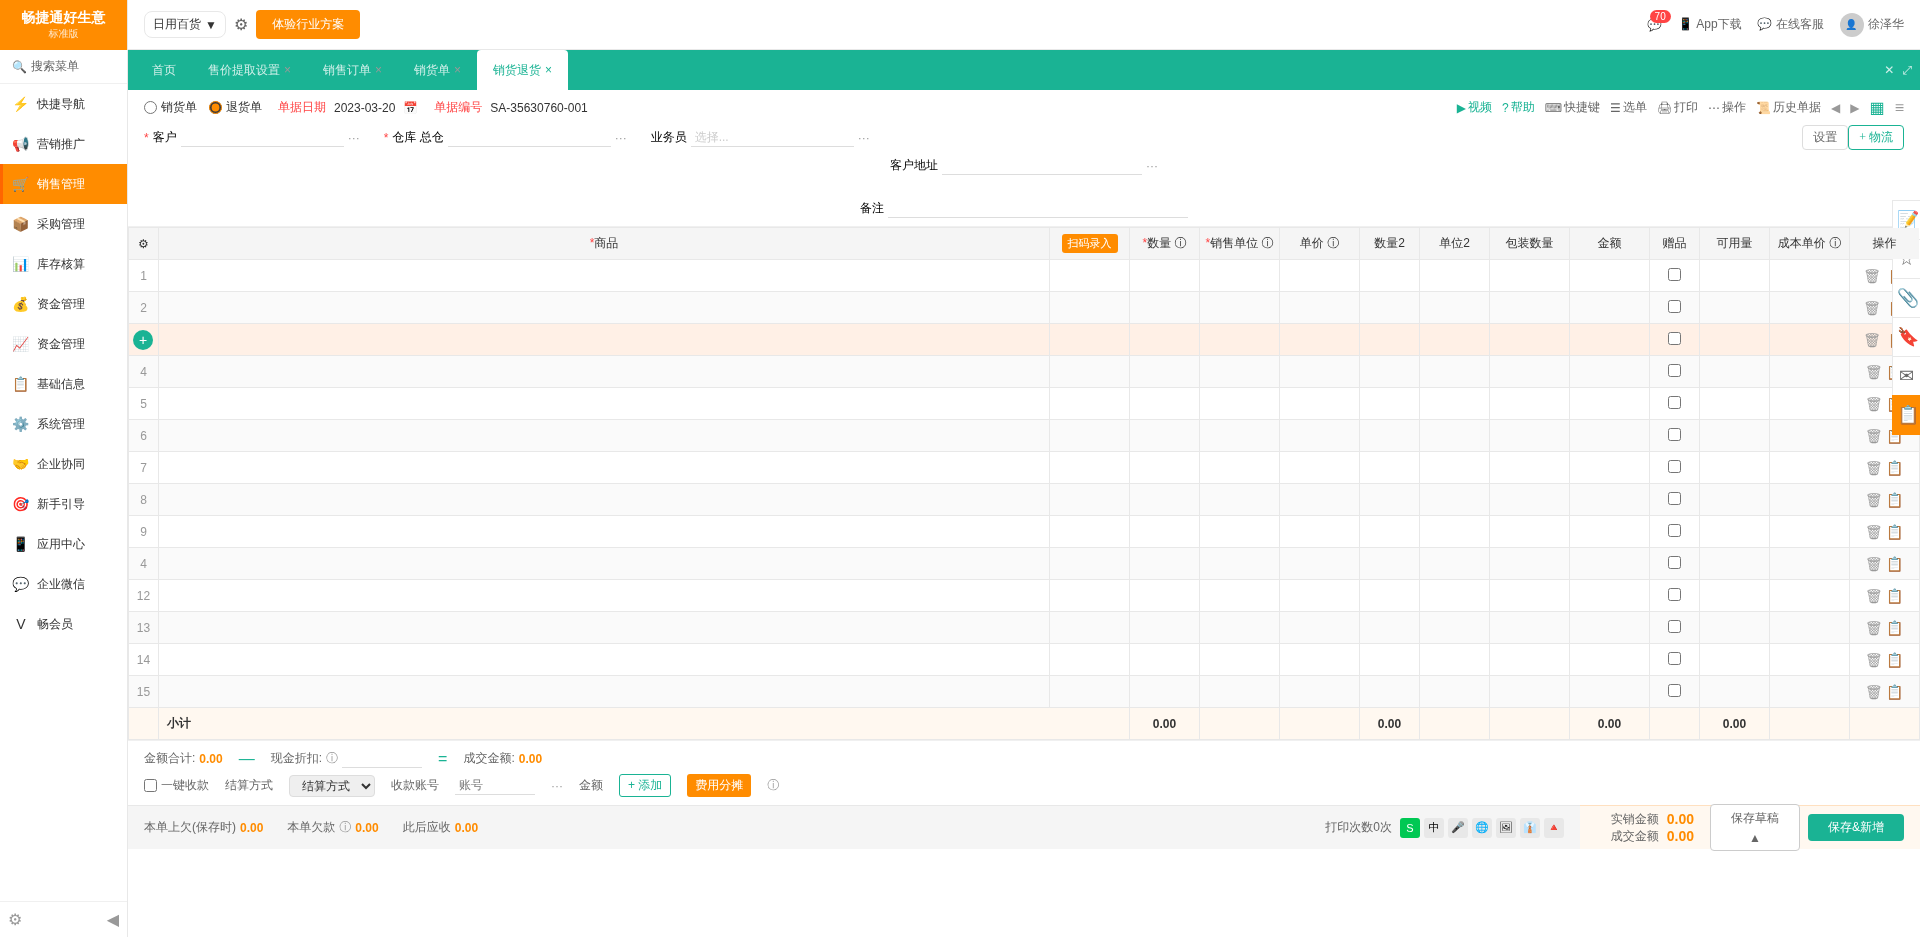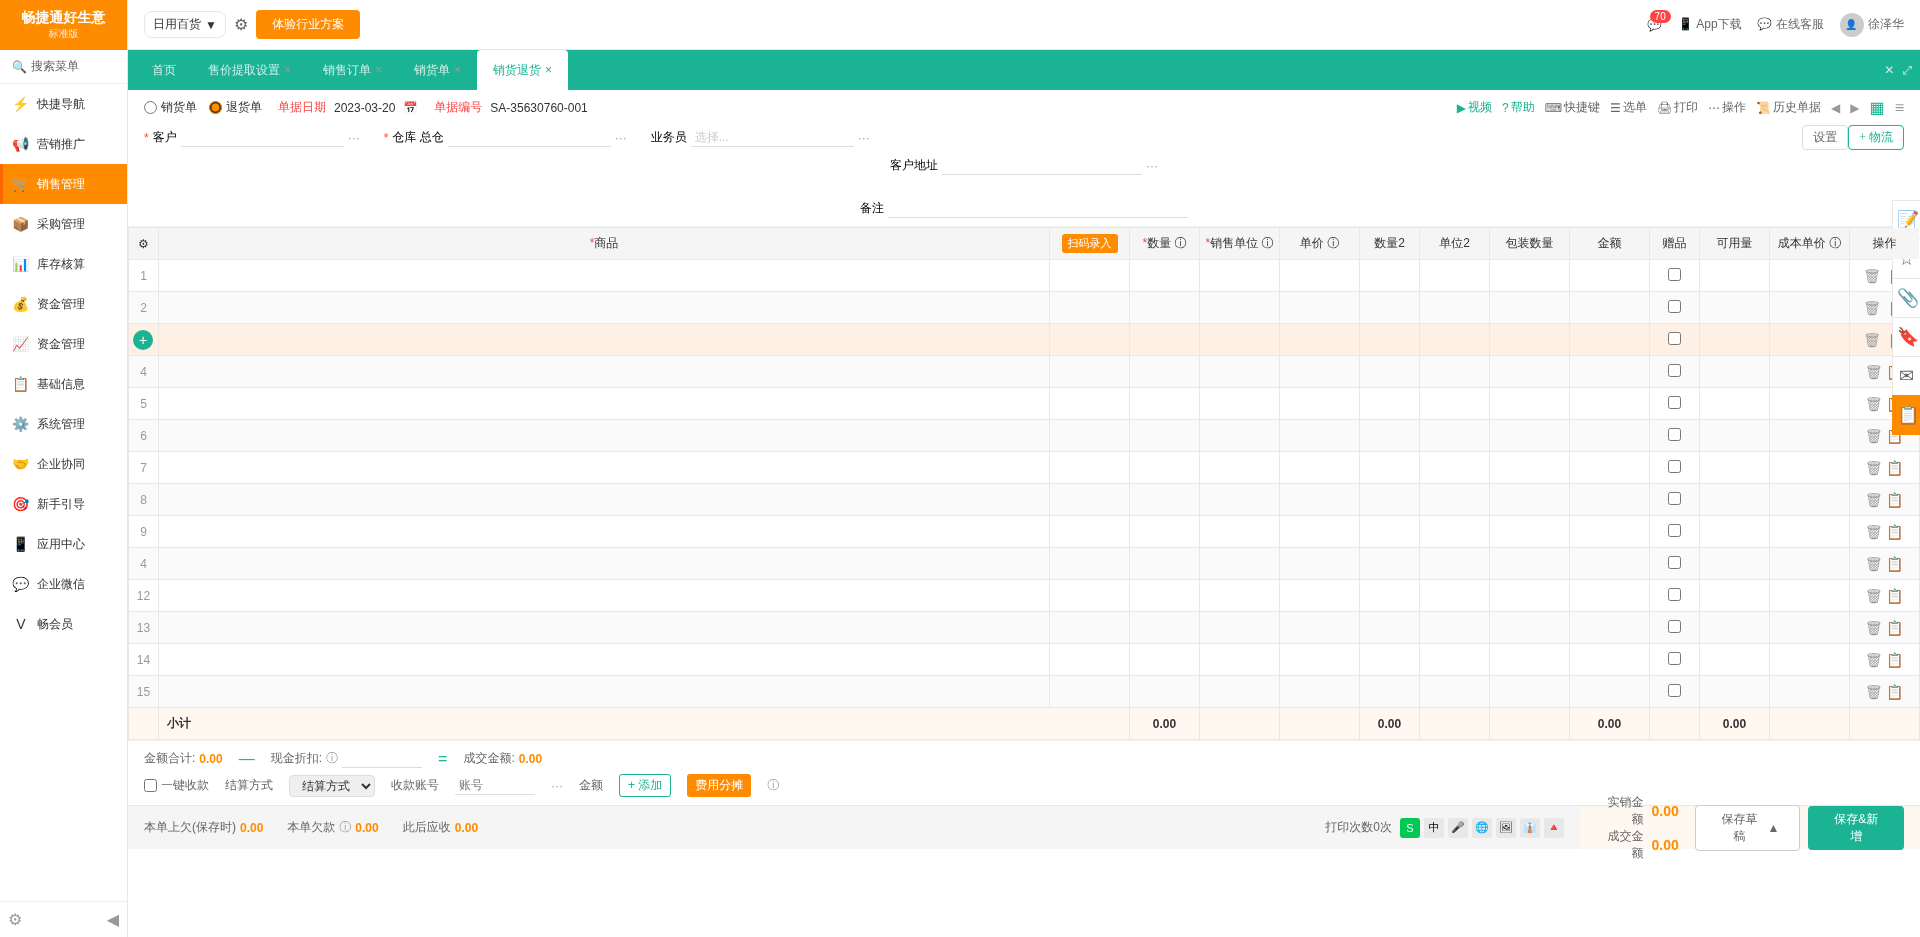--- a/index.html
+++ b/index.html
@@ -106,21 +106,21 @@
     .col-packqty { width: 80px; }
     .col-amount { width: 80px; }
     .col-gift { width: 50px; }
     .col-avail { width: 70px; }
     .col-cost { width: 80px; }
     .col-op { width: 70px; }
 
     .bottom-bar { display: flex; height: 44px; }
     .bottom-left { flex: 1; background: #f5f5f5; display: flex; align-items: center; padding: 0 16px; gap: 24px; border-top: 1px solid #e8e8e8; }
     .bottom-right { width: 340px; background: #fff8f0; display: flex; align-items: center; padding: 0 16px; gap: 8px; justify-content: flex-end; border-top: 1px solid #ffe0c0; }
-    .save-draft { background: #fff; border: 1px solid #ccc; border-radius: 4px; padding: 5px 20px; cursor: pointer; color: #666; display: flex; align-items: center; gap: 4px; }
+    .save-draft { background: #fff; border: 1px solid #ccc; border-radius: 4px; padding: 5px 20px; cursor: pointer; color: #666; display: flex; align-items: center; gap: 4px; flex-direction: column; }
     .save-new { background: #1ab394; border: none; border-radius: 4px; padding: 5px 20px; cursor: pointer; color: #fff; display: flex; align-items: center; gap: 4px; }
   </style>
 </head>
 <body>
 
 <div class="sidebar">
   <div class="sidebar-logo">
     <div class="logo-title">畅捷通好生意</div>
     <div class="logo-sub">标准版</div>
   </div>

